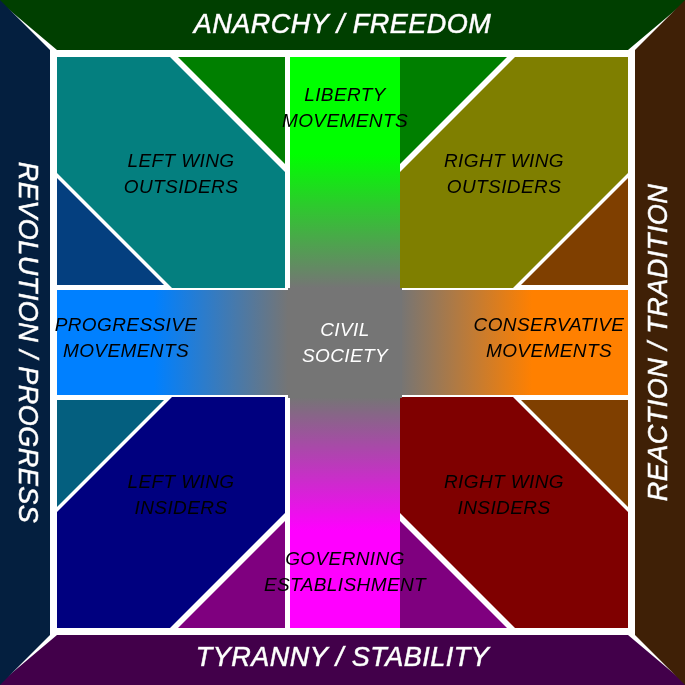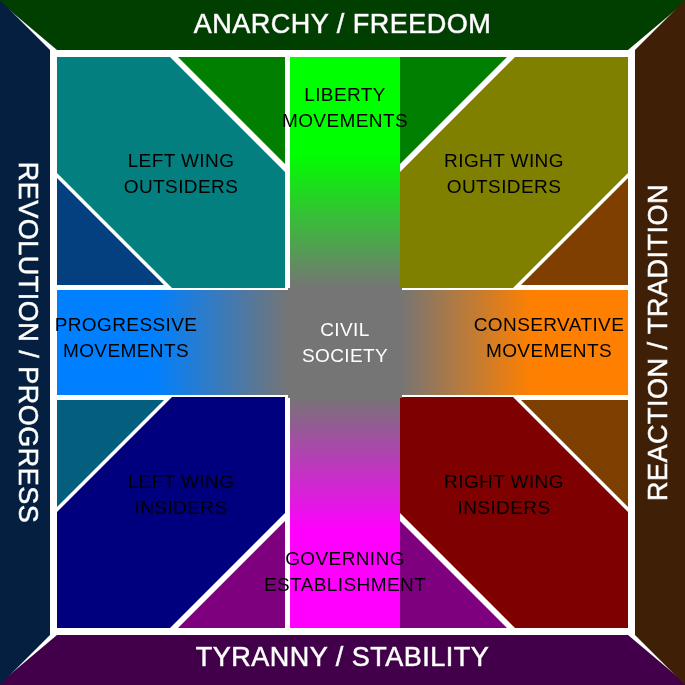--- a/index.html
+++ b/index.html
@@ -10,20 +10,21 @@
   body {
     width: 685px;
     height: 685px;
     overflow: hidden;
     font-family: "Liberation Sans", sans-serif;
   }
   #compass-root {
     position: relative;
     width: 583px;
     height: 685px;
+    font-style: italic;
   }
   svg#compass {
     display: block;
     width: 685px;
     height: 685px;
   }
   .banner-label {
     font-family: "Liberation Sans", sans-serif;
     font-size: 27px;
     fill: #ffffff;

